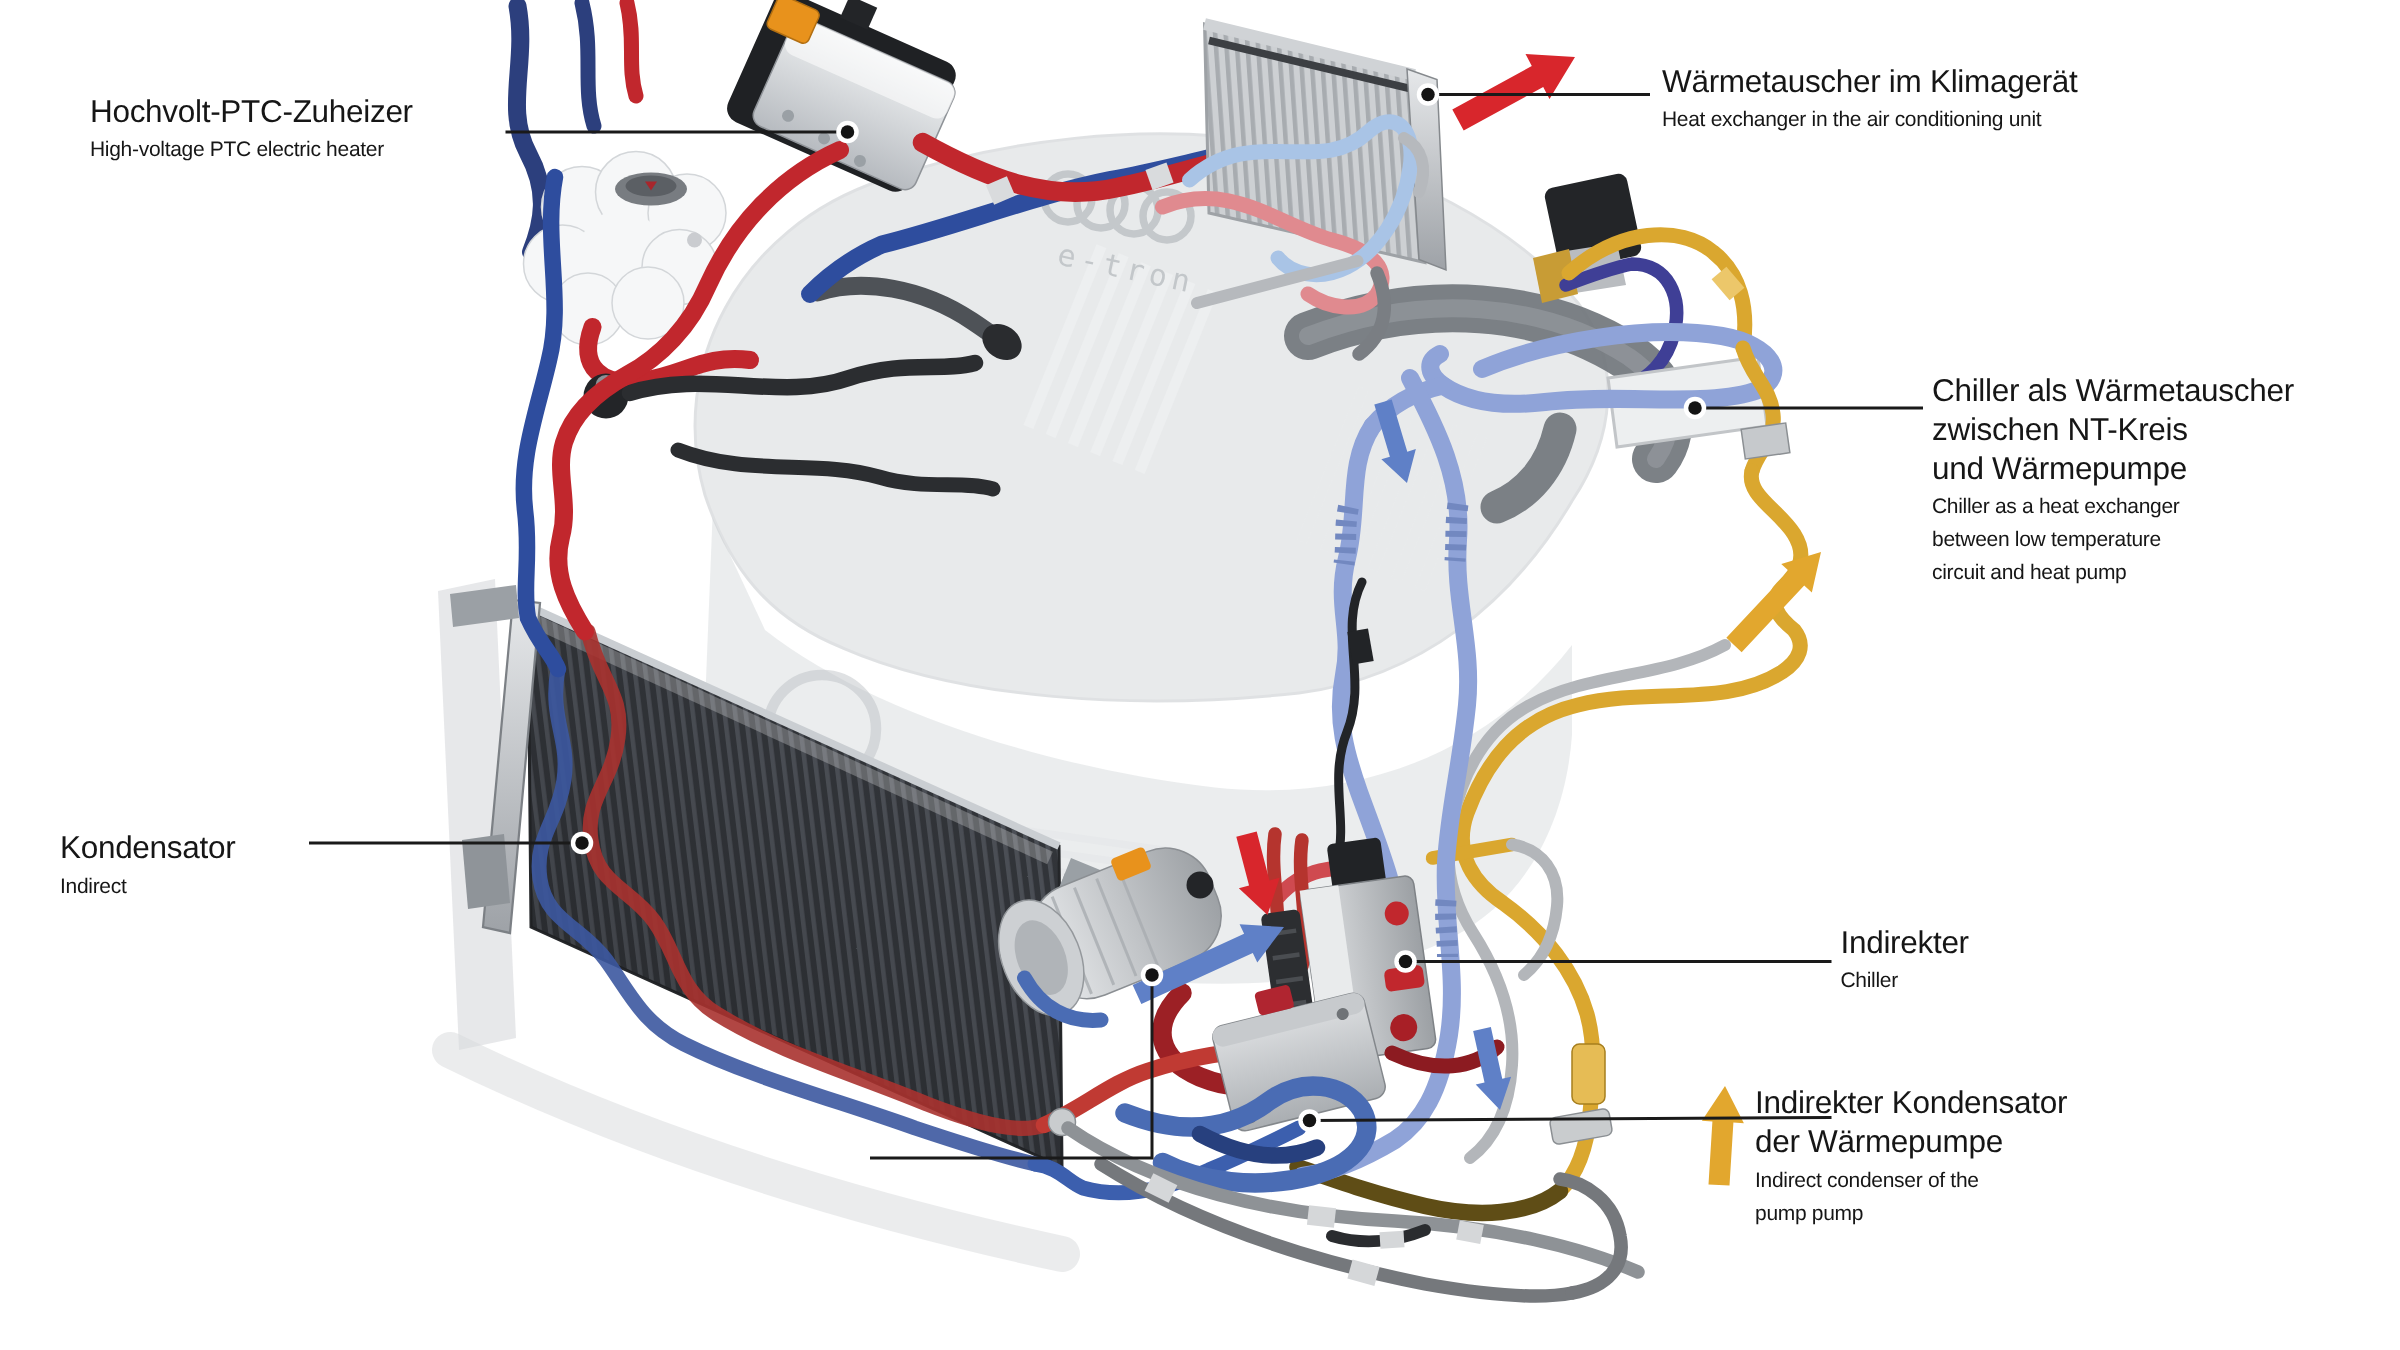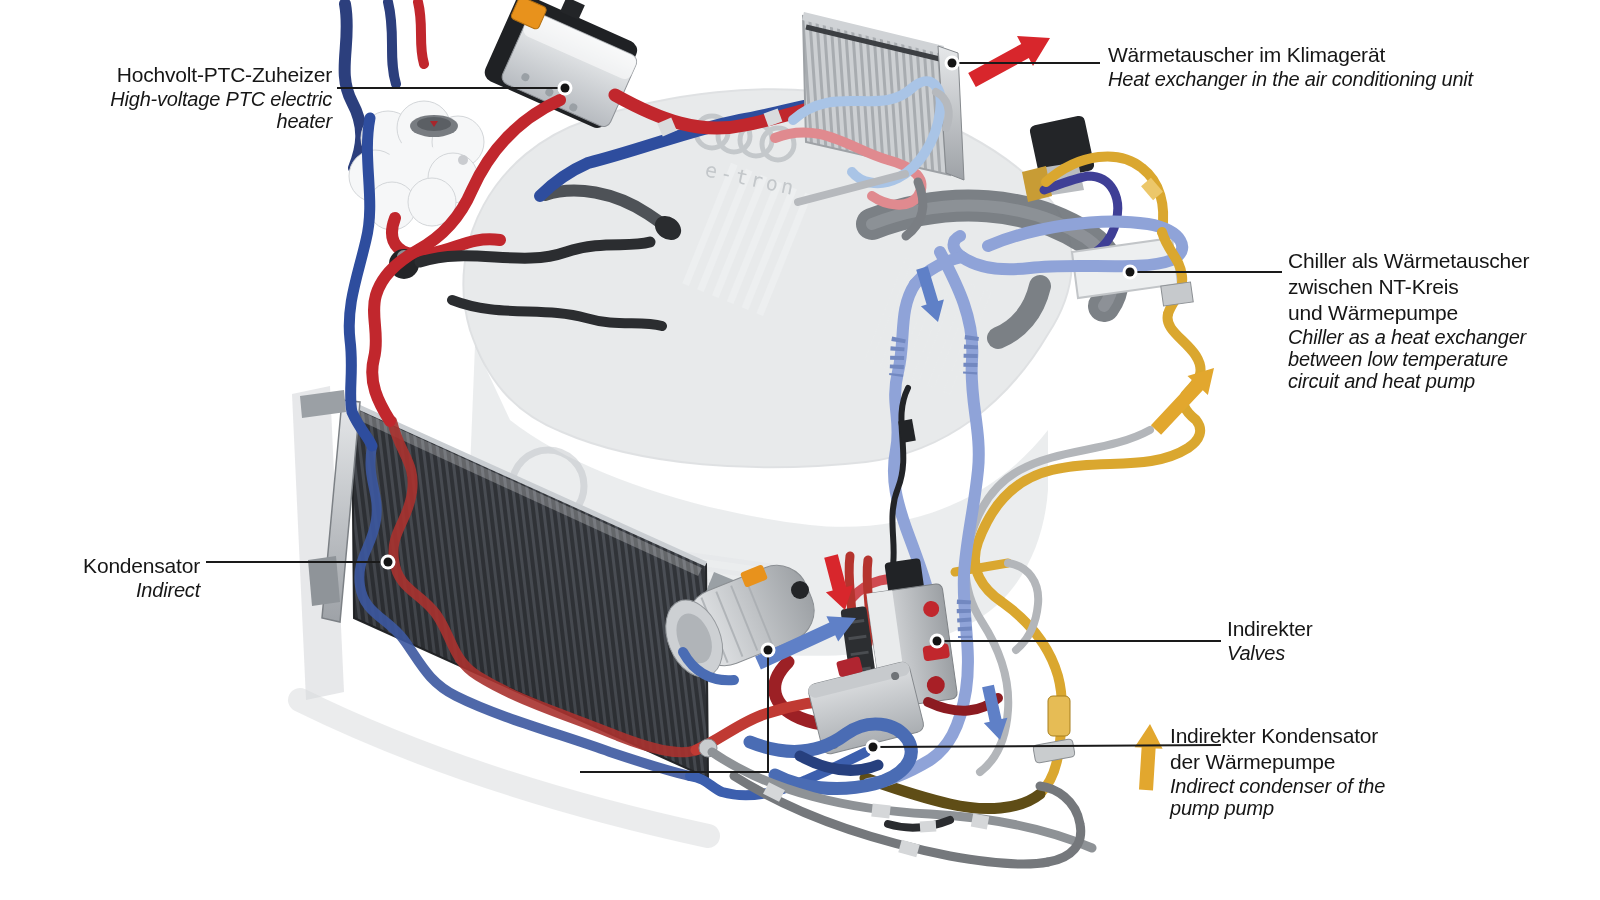--- a/index.html
+++ b/index.html
@@ -1,22 +1,22 @@
 <!DOCTYPE html>
 <html><head>
 <meta charset="utf-8">
 <style>
   html,body{margin:0;padding:0;background:#fff;}
   .stage{position:relative;width:1600px;height:900px;background:#ffffff;overflow:hidden;
          font-family:"Liberation Sans",sans-serif;}
   .stage svg{position:absolute;left:0;top:0;}
   .callout{position:absolute;color:#161616;}
   .callout .de{font-size:21px;line-height:26px;font-weight:500;letter-spacing:-.2px;white-space:pre-line;}
-  .callout .en{font-size:20px;line-height:22px;font-style:italic;letter-spacing:-.2px;white-space:pre-line;}
-  .align-right{text-align:right;}
+  .callout .en{font-size:14px;line-height:22px;letter-spacing:-.2px;white-space:pre-line;}
+  .align-right{}
 </style>
 </head>
 <body>
 
 <div class="stage">
 <svg width="1600" height="900" viewBox="0 0 1600 900">
   <defs>
     <pattern id="condFins" width="7" height="7" patternUnits="userSpaceOnUse" patternTransform="rotate(-7)">
       <rect width="7" height="7" fill="#34373c"></rect>
           <rect width="3" height="7" fill="#4f535a"></rect>
@@ -331,21 +331,21 @@
 </div>
 
 <div class="callout align-right" style="left:40px;top:553px;width:160px;">
   <div class="de">Kondensator</div>
   <div class="en">Indirect</div>
 </div>
 
 
 <div class="callout" style="left:1227px;top:616px;width:300px;">
   <div class="de">Indirekter</div>
-  <div class="en">Valves</div>
+  <div class="en">Chiller</div>
 </div>
 
 <div class="callout" style="left:1170px;top:723px;width:300px;">
   <div class="de">Indirekter Kondensator
 der Wärmepumpe</div>
   <div class="en">Indirect condenser of the
 pump pump</div>
 </div>
 </div>
 

